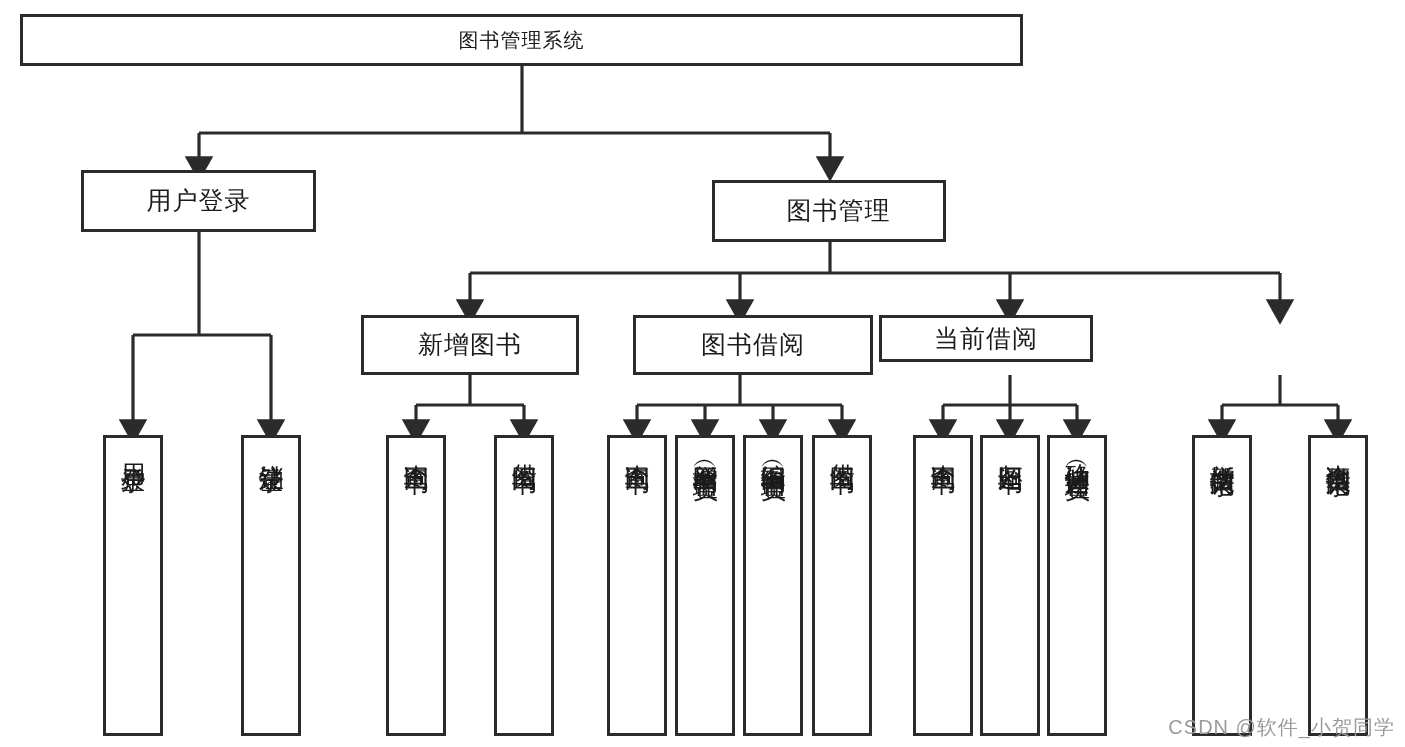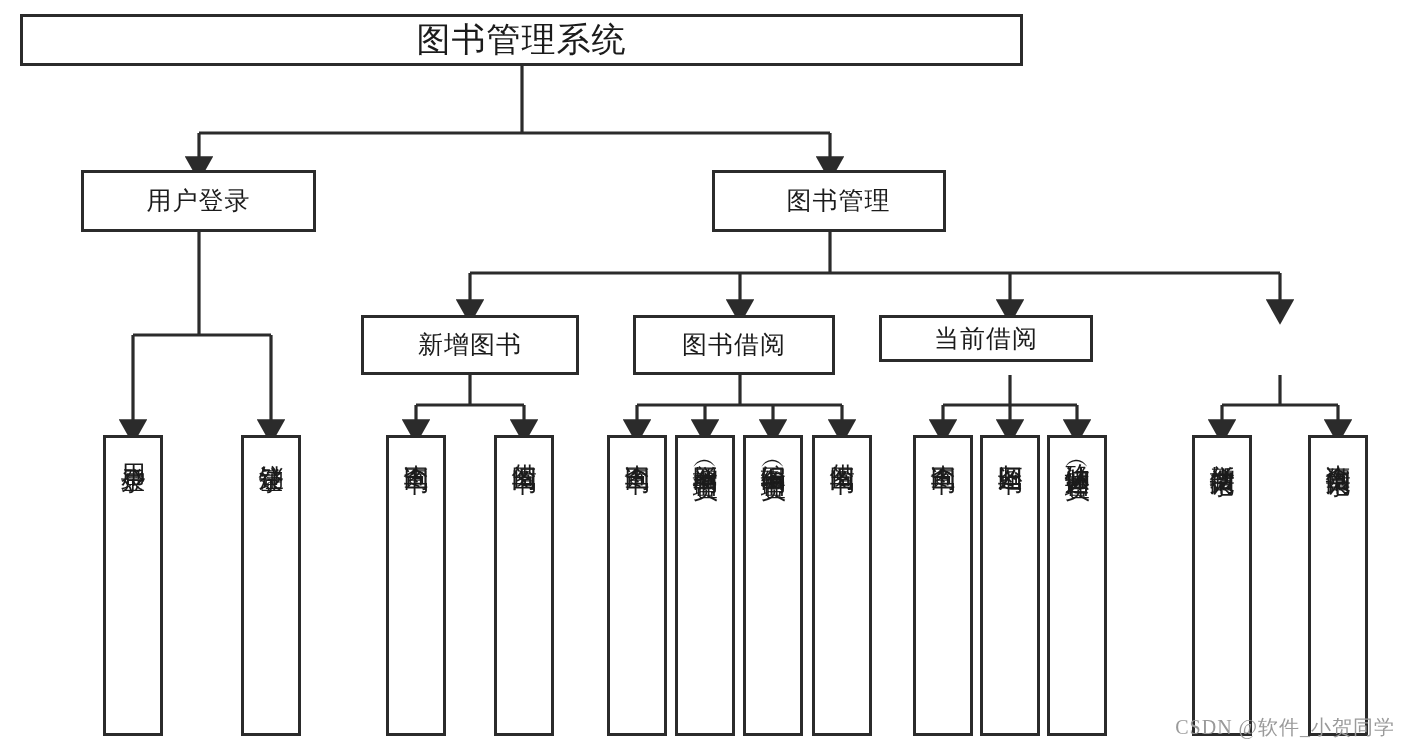--- a/index.html
+++ b/index.html
@@ -47,36 +47,36 @@
     align-items: flex-start;
     padding-top: 6px;
   }
   .node.vertical .vtext {
     writing-mode: vertical-rl;
     text-orientation: upright;
     white-space: nowrap;
     display: block;
   }
   .node.root {
-    font-size: 34px;
+    font-size: 20px;
   }
   .vlabel-wrap {
     width: 100%;
     display: flex;
     justify-content: center;
   }
   #watermark {
     position: absolute;
     right: 10px;
     bottom: 6px;
     font-size: 20px;
     color: #9a9a9a;
     letter-spacing: 1px;
     white-space: nowrap;
-    font-family: Liberation Serif, serif;
+    font-family: Liberation Sans, sans-serif;
   }
 </style>
 </head>
 <body>
 
 <div id="canvas">
 
   <svg id="edges" viewBox="0 0 1405 747" xmlns="http://www.w3.org/2000/svg">
     <defs>
       <marker id="arrow" markerWidth="9" markerHeight="9" refX="1.2" refY="4.5" orient="auto" markerUnits="strokeWidth">
@@ -128,29 +128,29 @@
   </svg>
 
   <div class="node horizontal root" style="left:20px; top:14px; width:1003px; height:52px;">
     <span>图书管理系统</span>
   </div>
 
   <div class="node horizontal" style="left:81px; top:170px; width:235px; height:62px;">
     <span>用户登录</span>
   </div>
 
-  <div class="node horizontal" style="left:712px; top:170px; width:234px; height:62px;padding-left:19px;">
+  <div class="node horizontal" style="left:712px; top:180px; width:234px; height:62px;padding-left:19px;">
     <span>图书管理</span>
   </div>
 
   <div class="node horizontal" style="left:361px; top:315px; width:218px; height:60px;">
     <span>新增图书</span>
   </div>
 
-  <div class="node horizontal" style="left:633px; top:315px; width:202px; height:60px;">
+  <div class="node horizontal" style="left:633px; top:315px; width:240px; height:60px;">
     <span>图书借阅</span>
   </div>
 
   <div class="node horizontal" style="left:879px; top:315px; width:214px; height:47px;align-items:center;">
     <span>当前借阅</span>
   </div>
 
 
   <div class="node vertical" style="left:103px; top:435px; width:60px; height:301px;">
     <span class="vlabel-wrap">

